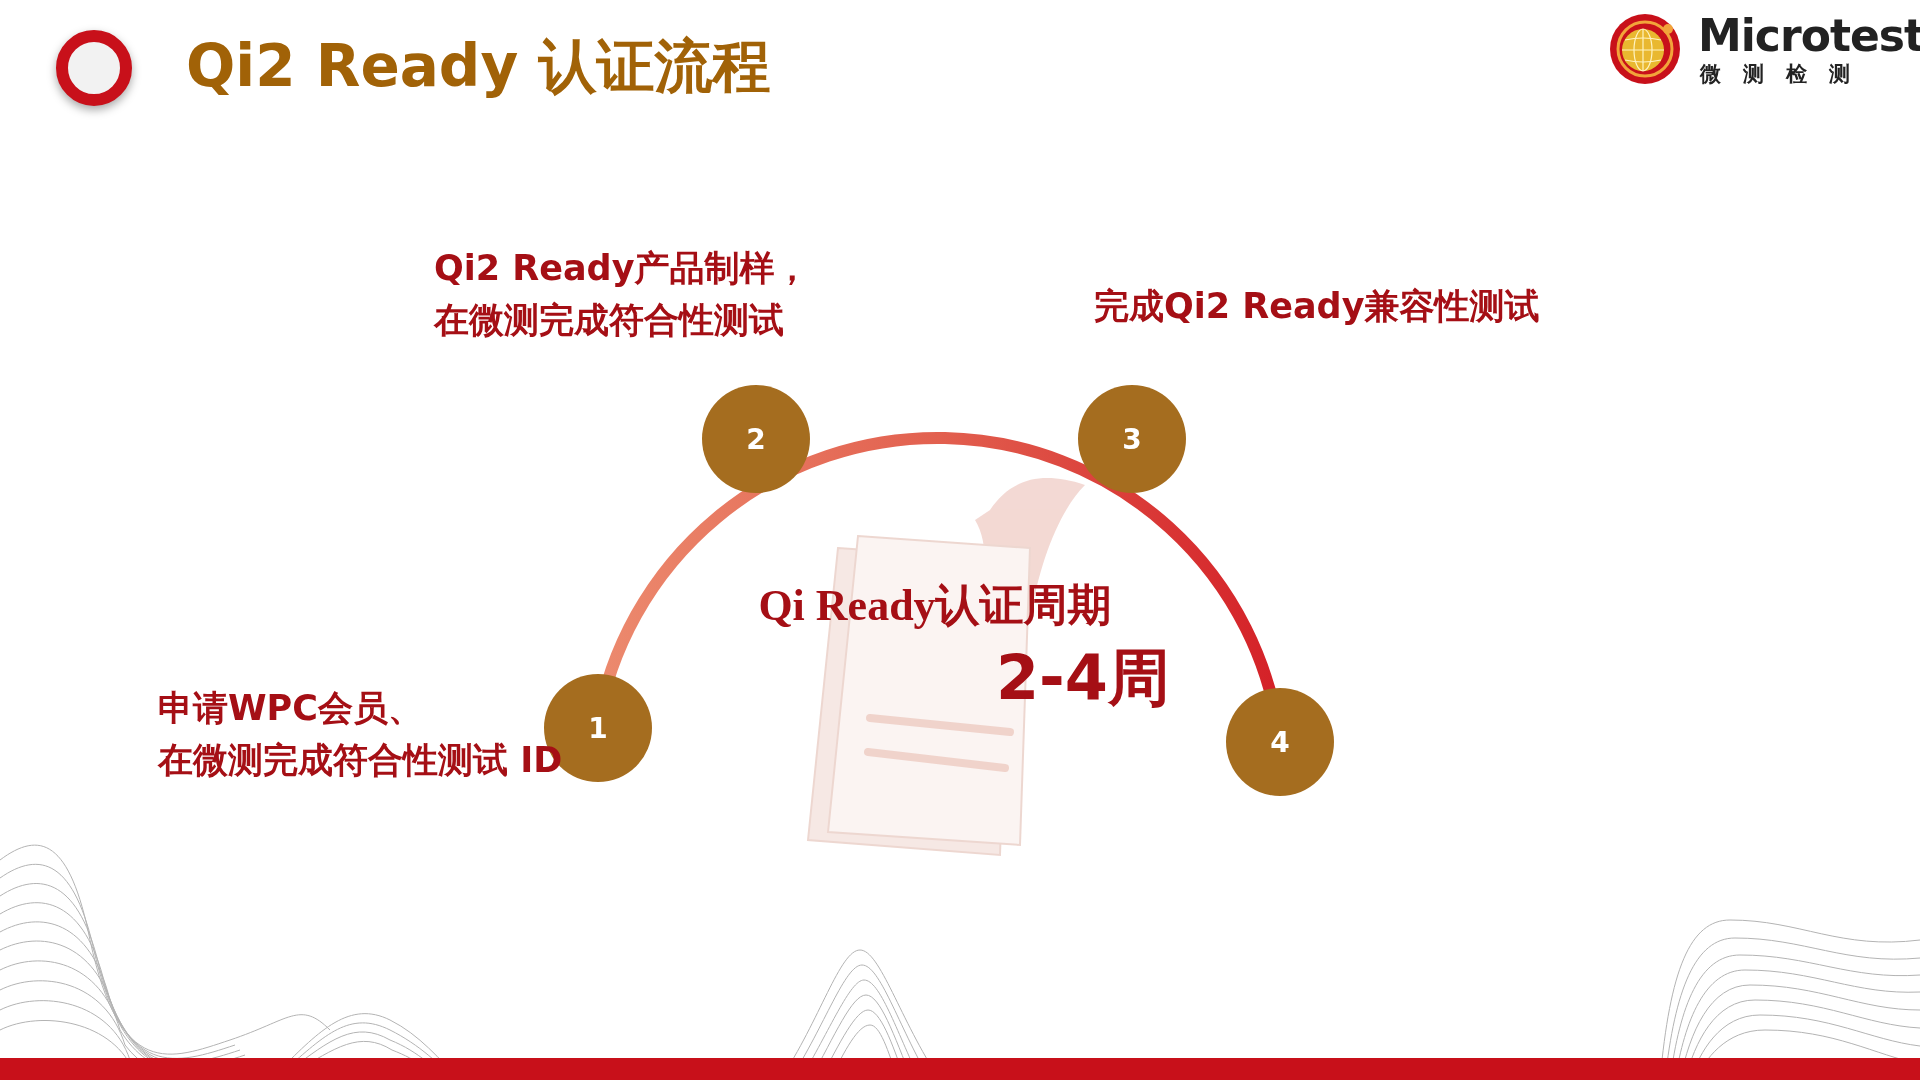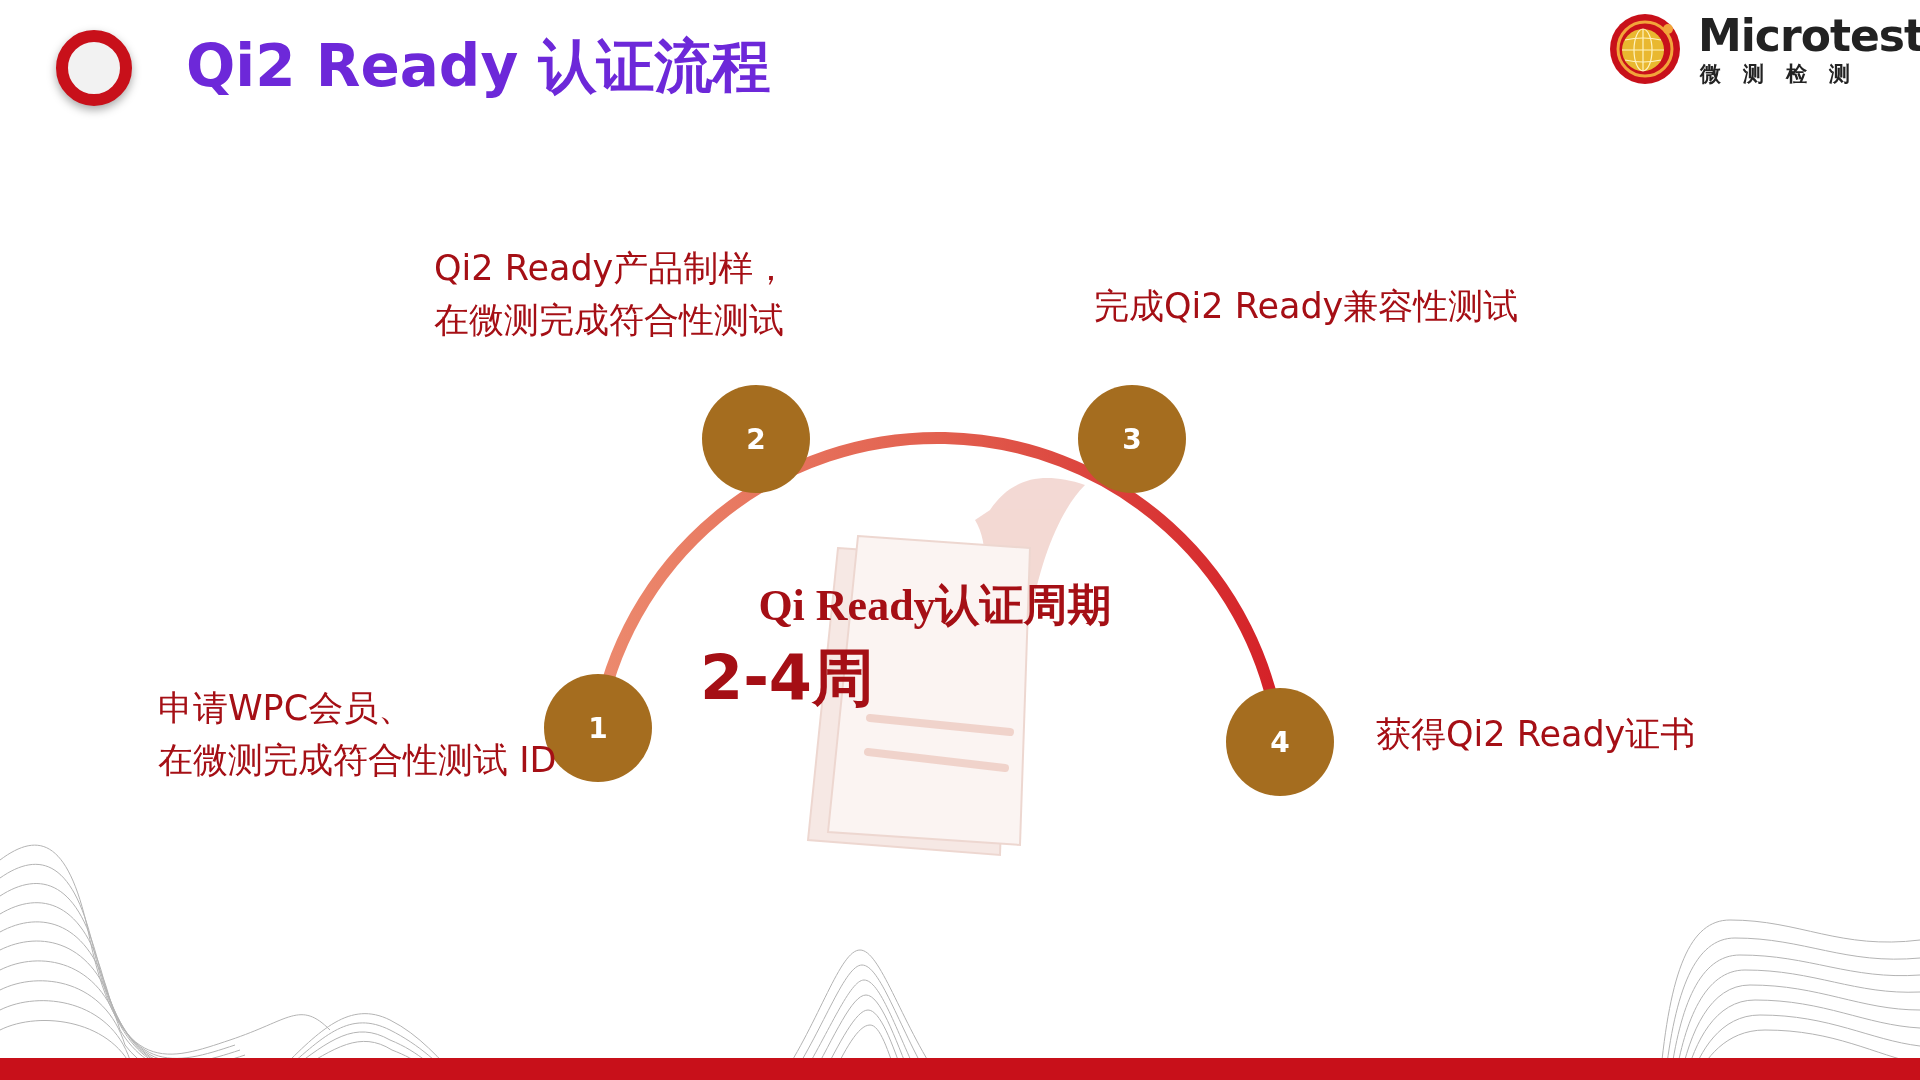--- a/index.html
+++ b/index.html
@@ -6,21 +6,21 @@
     html, body { width: 1920px; height: 1080px; overflow: hidden; background: #ffffff; }
     body { position: relative; font-family: "Liberation Sans", "DejaVu Sans", sans-serif; }
 
     .title-ring {
       position: absolute; left: 56px; top: 30px; width: 76px; height: 76px;
       border-radius: 50%; border: 12px solid #c8101a; background: #f2f2f2;
       box-shadow: 0 4px 10px rgba(0,0,0,0.35);
     }
     .page-title {
       position: absolute; left: 186px; top: 28px;
-      font-size: 58px; font-weight: bold; color: #6d28d9; letter-spacing: 0px;
+      font-size: 58px; font-weight: bold; color: #a16207; letter-spacing: 0px;
       font-family: "DejaVu Sans", sans-serif;
     }
 
     .logo { position: absolute; left: 1608px; top: 12px; width: 300px; height: 80px; }
     .logo-mark { position: absolute; left: 0; top: 0; width: 74px; height: 74px; }
     .logo-en {
       position: absolute; left: 90px; top: -2px; font-size: 44px; color: #222;
       font-family: "DejaVu Sans", sans-serif; letter-spacing: -1px; font-weight: bold;
     }
     .logo-cn {
@@ -30,31 +30,31 @@
 
     .diagram { position: absolute; left: 0; top: 0; width: 1920px; height: 1080px; }
 
     .step-circle {
       position: absolute; width: 108px; height: 108px; border-radius: 50%;
       background: #a56d1f; color: #ffffff; font-weight: bold; font-size: 28px;
       display: flex; align-items: center; justify-content: center;
       font-family: "DejaVu Sans", sans-serif;
     }
     .step-text {
-      position: absolute; color: #a50f15; font-weight: normal; font-size: 35px;
+      position: absolute; color: #a50f15; font-weight: bold; font-size: 35px;
       line-height: 52px; font-family: "DejaVu Sans", sans-serif; white-space: nowrap;
     }
 
     .center-title {
       position: absolute; left: 700px; top: 576px; width: 470px; text-align: center;
       color: #a50f15; font-weight: bold; font-size: 44px; white-space: nowrap;
       font-family: Liberation Serif, serif;
     }
     .center-value {
-      position: absolute; left: 700px; top: 636px; width: 470px; text-align: left;
+      position: absolute; left: 700px; top: 636px; width: 470px; text-align: right;
       color: #a50f15; font-weight: bold; font-size: 62px; white-space: nowrap;
       font-family: "DejaVu Sans", sans-serif;
     }
 
     .footer-bar { position: absolute; left: 0; top: 1058px; width: 1920px; height: 22px; background: #c8101a; }
   </style>
 </head>
 <body>
 
 <div class="title-ring"></div>
@@ -142,21 +142,18 @@
     <div>Qi2 Ready产品制样，</div>
     <div>在微测完成符合性测试</div>
   </div>
 
   <div class="step-circle" style="left:1078px;top:385px;">3</div>
   <div class="step-text" style="left:1094px;top:280px;">
     <div>完成Qi2 Ready兼容性测试</div>
   </div>
 
   <div class="step-circle" style="left:1226px;top:688px;">4</div>
-  <div class="step-text" style="left:1376px;top:708px;">
-    <div>获得Qi2 Ready证书</div>
-  </div>
 
   <div class="center-title">Qi Ready认证周期</div>
   <div class="center-value">2-4周</div>
 </div>
 
 <div class="footer-bar"></div>
 
 </body></html>

